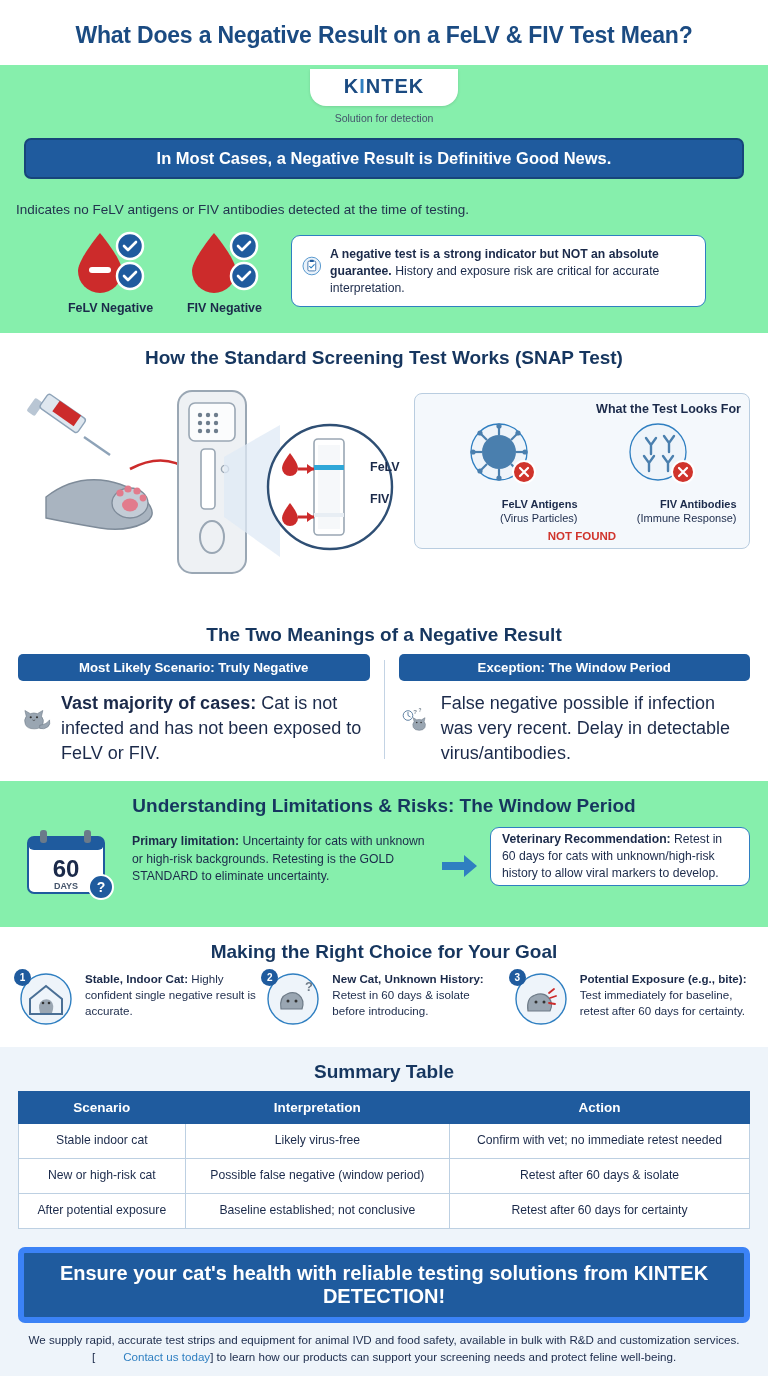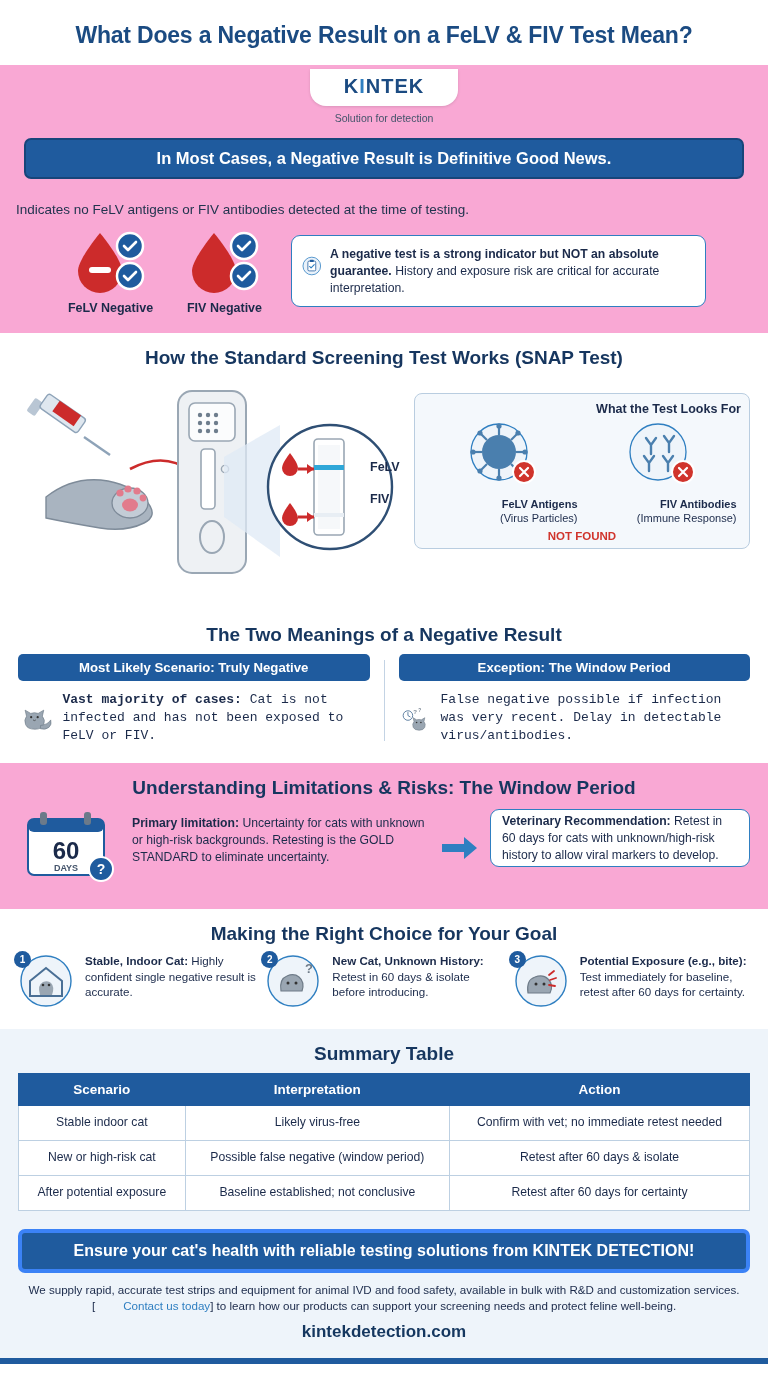--- a/index.html
+++ b/index.html
@@ -17,21 +17,21 @@
     text-align: center;
     padding: 22px 20px 16px;
   }
   .title-bar h1 {
     font-size: 23px;
     font-weight: bold;
     color: #1b4b82;
     letter-spacing: -0.2px;
   }
 
-  .band-light { background: #f9a8d4; }
+  .band-light { background: #86efac; }
   .band-white { background: #ffffff; }
   .band-mid   { background: #eef4fa; }
 
   
   .logo-wrap { text-align: center; padding-top: 4px; position: relative; }
   .logo-plate {
     display: inline-block;
     background: #ffffff;
     border-bottom-left-radius: 16px;
     border-bottom-right-radius: 16px;
@@ -122,21 +122,21 @@
   .two-head {
     background: #1f5b9e;
     color: #fff;
     text-align: center;
     font-size: 13.2px;
     font-weight: bold;
     border-radius: 5px;
     padding: 6px 4px;
   }
   .two-body { display: flex; gap: 8px; align-items: flex-start; padding: 10px 2px 0; }
-  .two-body p { font-size: 13px; line-height: 1.38; font-family: Liberation Mono, monospace; }
+  .two-body p { font-size: 18px; line-height: 1.38; }
   .vdiv { width: 1px; background: #c3d3e4; margin: 6px 0; }
 
   
   .lim-row { display: flex; align-items: flex-start; gap: 10px; padding: 2px 18px 18px; }
   .lim-cal { width: 104px; flex: none; }
   .lim-text { flex: 1; font-size: 12.2px; line-height: 1.4; padding-top: 6px; }
   .arrow-wrap { display: flex; align-items: center; padding-top: 26px; }
   .vet-box {
     width: 260px;
     flex: none;
@@ -175,25 +175,25 @@
     padding: 9px 8px; border: 1px solid #bdd0e2;
     line-height: 1.3;
   }
 
   
   .cta {
     margin: 10px 18px 0;
     background: #1f5b9e;
     color: #fff;
     text-align: center;
-    font-size: 16px;
+    font-size: 20px;
     font-weight: bold;
     border-radius: 7px;
     padding: 9px 8px;
-    border: 4px solid #3b82f6;
+    border: 6px solid #3b82f6;
   }
   .foot-text {
     text-align: center;
     font-size: 11.6px;
     line-height: 1.42;
     padding: 9px 26px 2px;
     color: #1b2a4a;
   }
   .foot-text a { color: #2f7fc1; text-decoration: none; padding-left: 28px; }
   .site {

